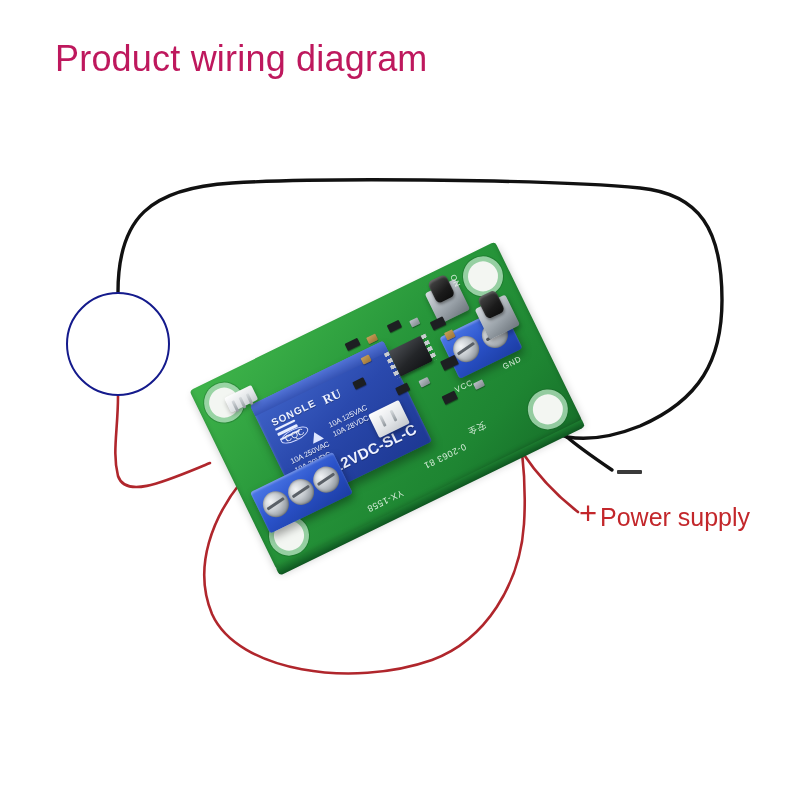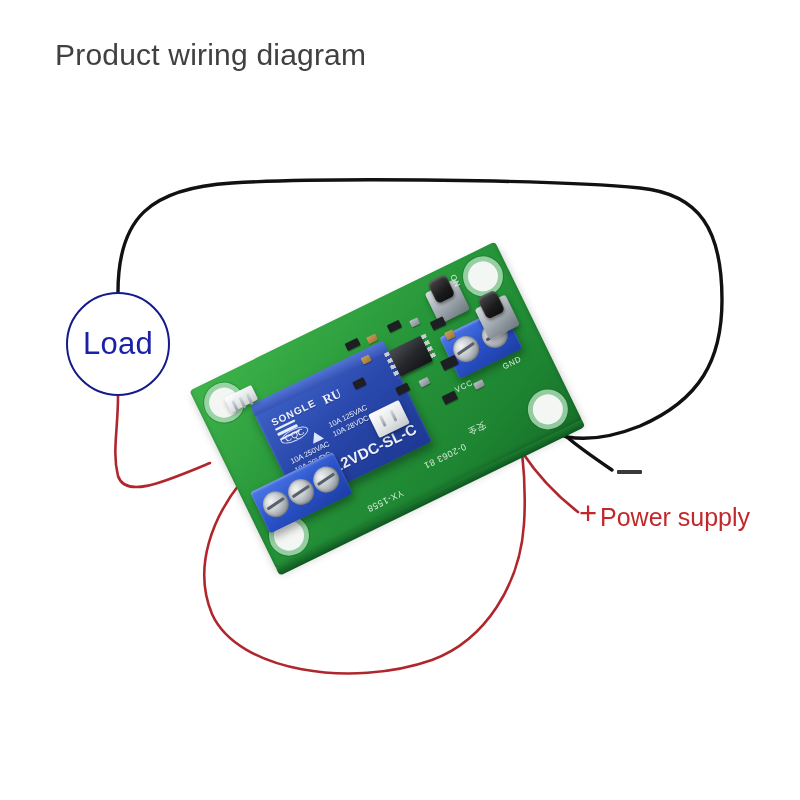--- a/index.html
+++ b/index.html
@@ -9,22 +9,22 @@
     background:#ffffff;
     font-family:"Liberation Sans", sans-serif;
     overflow:hidden;
     position:relative;
   }
   #stage{position:relative;width:800px;height:800px;overflow:hidden;background:#fff;}
 
   
   .title{
     position:absolute; left:55px; top:38px;
-    font-size:30px; letter-spacing:.2px;
-    color:#404040; white-space:nowrap;
+    font-size:36px; letter-spacing:.2px;
+    color:#be185d; white-space:nowrap;
   }
   .subtitle{
     position:absolute; left:62px; top:82px;
     font-size:23px; letter-spacing:.1px;
     color:#c3272b; white-space:nowrap;
   }
 
   
   .wirelayer{position:absolute;left:0;top:0;width:800px;height:800px;}
 
@@ -221,21 +221,20 @@
 
     <path d="M118,396 C118,430 112,452 118,476 C126,500 168,480 210,463" fill="none" stroke="#b0262c" stroke-width="2.6" stroke-linecap="round"></path>
 
     <path d="M241,482 C214,516 192,566 212,614 C238,672 352,688 432,660
              C486,640 520,584 524,524 C526,492 524,470 522,452" fill="none" stroke="#b0262c" stroke-width="2.6" stroke-linecap="round"></path>
 
     <path d="M522,452 C534,470 552,492 578,512" fill="none" stroke="#b0262c" stroke-width="2.6" stroke-linecap="round"></path>
   </svg>
 
   <div class="load-circle"></div>
-  <div class="load-label">Load</div>
 
   <div class="minus-sign"></div>
   <div class="plus-sign">+</div>
   <div class="power-label">Power supply</div>
 
   <div class="board-wrap">
     <div class="pcb">
       <div class="pcb-base"></div>
       <div class="pcb-edge"></div>
 

